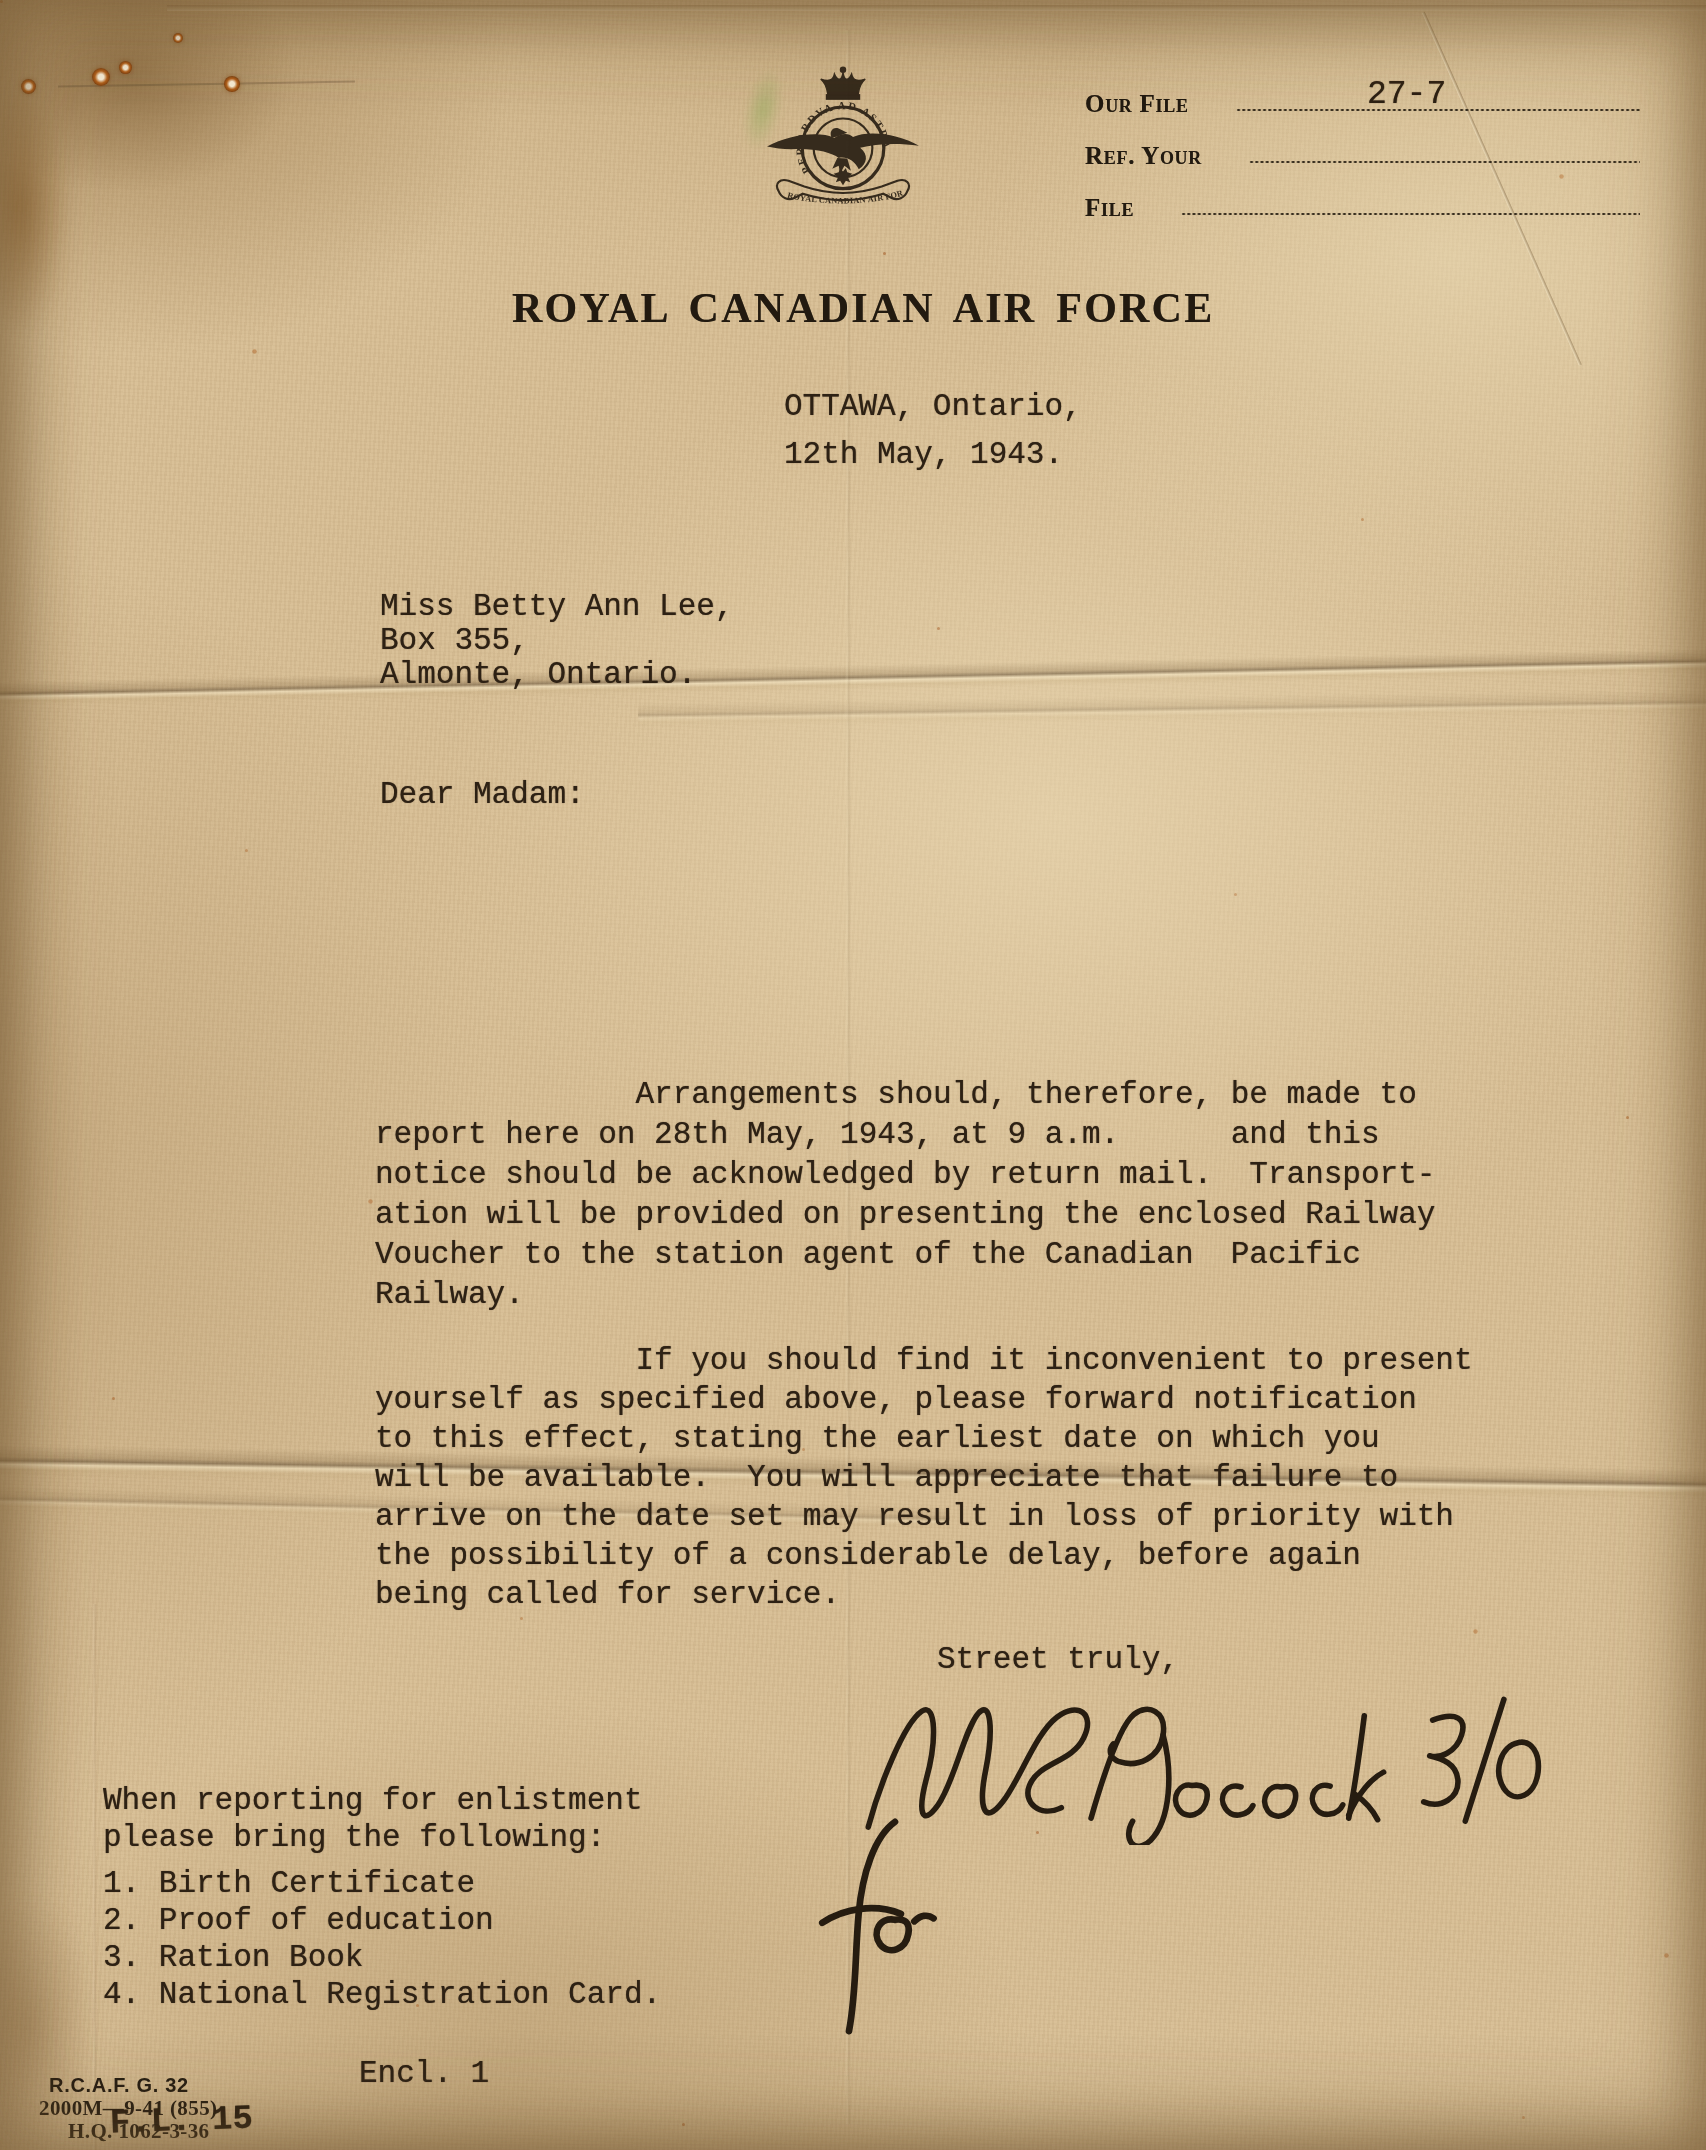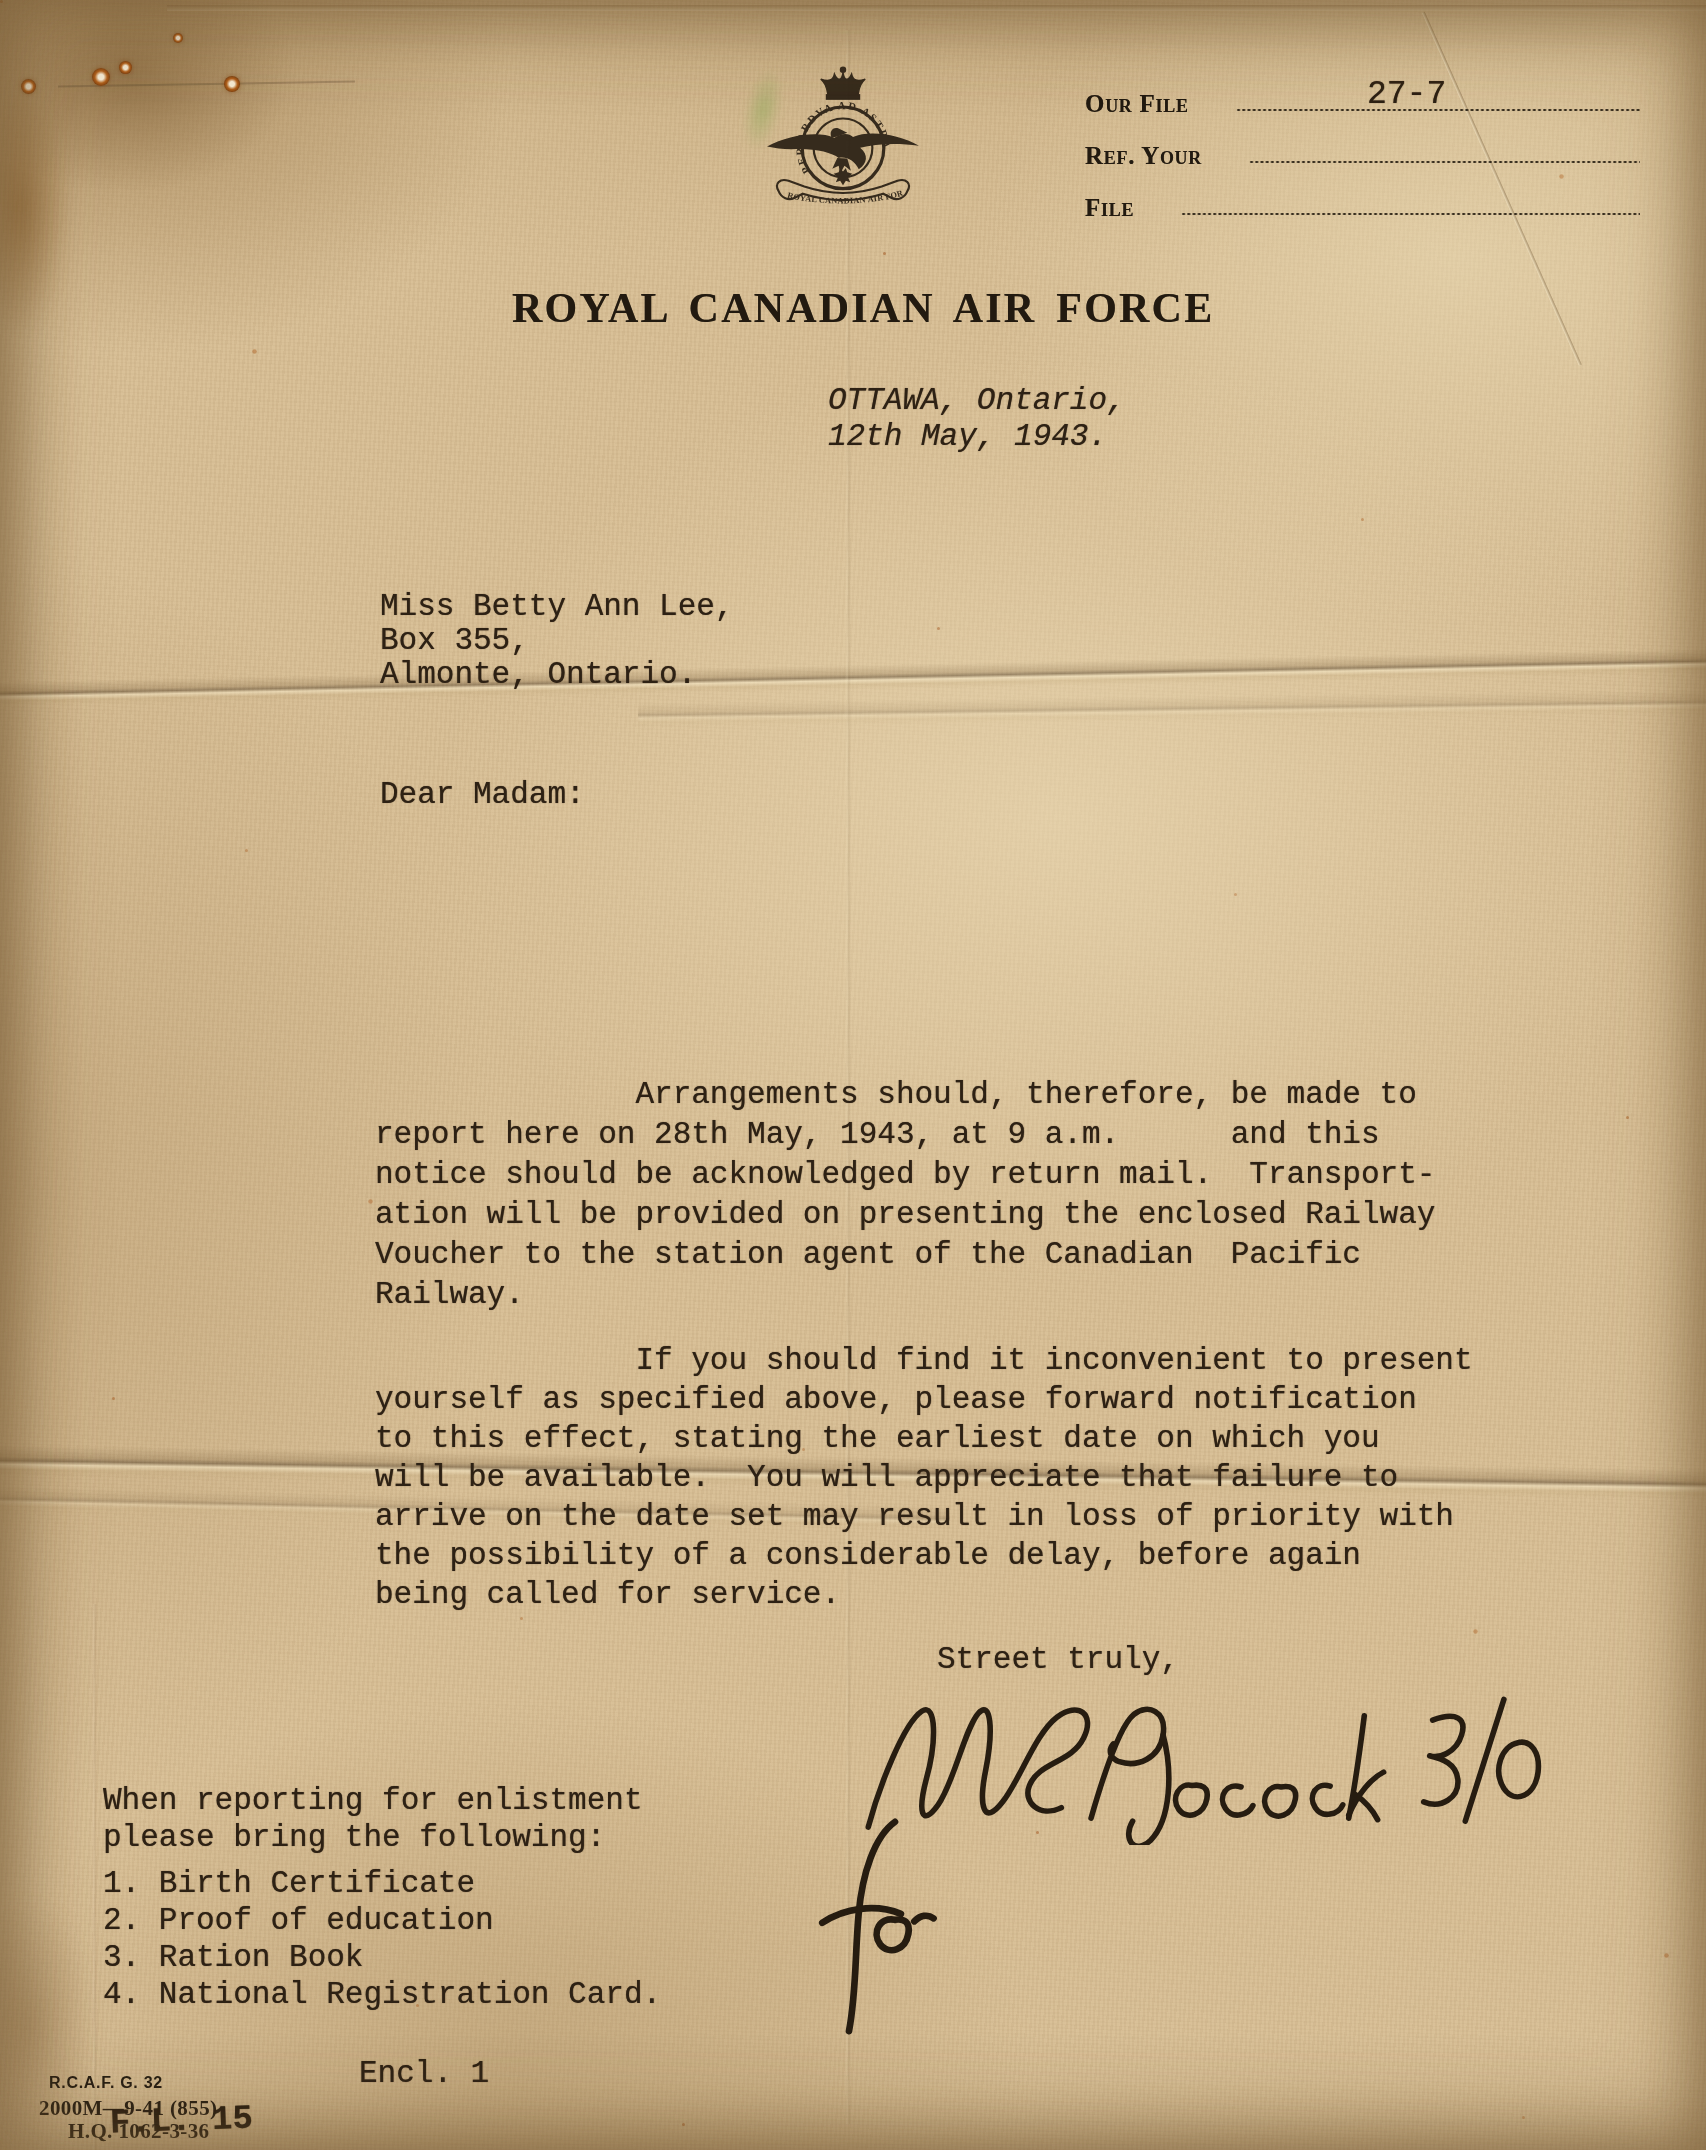--- a/index.html
+++ b/index.html
@@ -54,21 +54,21 @@
   .filerow .lbl{
     font-variant:small-caps;font-weight:bold;font-size:25px;line-height:25px;
     letter-spacing:0.7px;white-space:nowrap;margin-right:7.4px;
   }
   .filerow .dots{
     flex:1;height:4.5px;margin-bottom:3.7px;
     background-image:radial-gradient(circle, #2a2114 1.3px, transparent 1.6px);
     background-size:5.2px 4.5px;background-repeat:repeat-x;
     opacity:.92;
   }
-  .footer-print-sans{font-family:"Liberation Sans",sans-serif;font-weight:bold;font-size:16px;letter-spacing:0.7px;color:#241c12;text-align:right;}
+  .footer-print-sans{font-family:"Liberation Sans",sans-serif;font-weight:bold;font-size:20px;letter-spacing:0.7px;color:#241c12;text-align:right;}
   .footer-print-serif{font-family:"Liberation Serif",serif;font-weight:bold;font-size:21px;letter-spacing:0.4px;color:#241c12;}
   .decor{pointer-events:none;}
   .crease-h{
     left:-15px;width:1737px;height:25px;
     background:linear-gradient(180deg, transparent 0%, rgba(97,72,40,.22) 38%, rgba(58,40,20,.40) 50%, rgba(246,233,200,.55) 62%, rgba(190,165,120,.22) 78%, transparent 100%);
   }
   .crease-v{
     background:linear-gradient(90deg, transparent 0%, rgba(243,230,196,.5) 35%, rgba(100,75,42,.35) 65%, transparent 100%);
   }
   .rust{
@@ -155,21 +155,21 @@
     <span class="lbl">Ref. Your</span>
     <span class="dots"></span>
   </div>
   <div class="abs filerow printed" style="left:1085px;top:195px;">
     <span class="lbl">File</span>
     <span class="dots"></span>
   </div>
 
   <div class="abs printed title" style="left:512px;top:284px;">ROYAL CANADIAN AIR FORCE</div>
 
-  <div class="abs typed" style="left:828px;top:383px;line-height:36px;font-style:italic;">OTTAWA, Ontario,
+  <div class="abs typed" style="left:784px;top:383px;line-height:48px;">OTTAWA, Ontario,
 12th May, 1943.</div>
 
   <div class="abs typed" style="left:380px;top:590px;line-height:34px;">Miss Betty Ann Lee,
 Box 355,
 Almonte, Ontario.</div>
 
   <div class="abs typed" style="left:380px;top:774px;">Dear Madam:</div>
 
   <div class="abs typed" style="left:375px;top:1075px;line-height:40px;">              Arrangements should, therefore, be made to
 report here on 28th May, 1943, at 9 a.m.      and this

